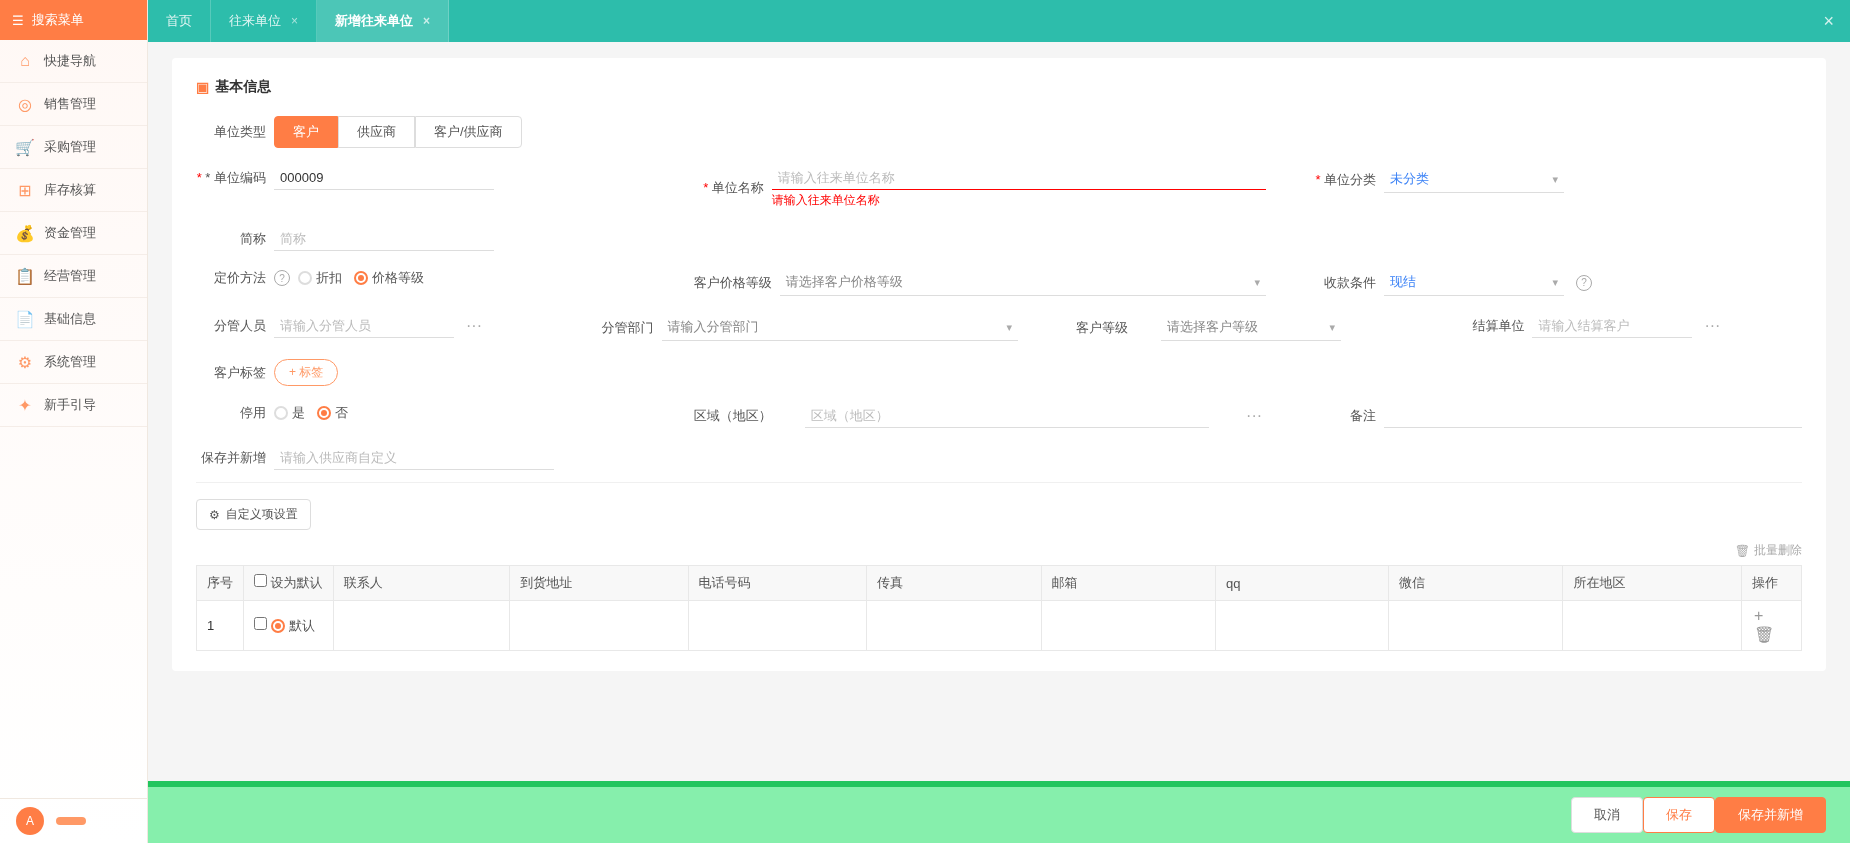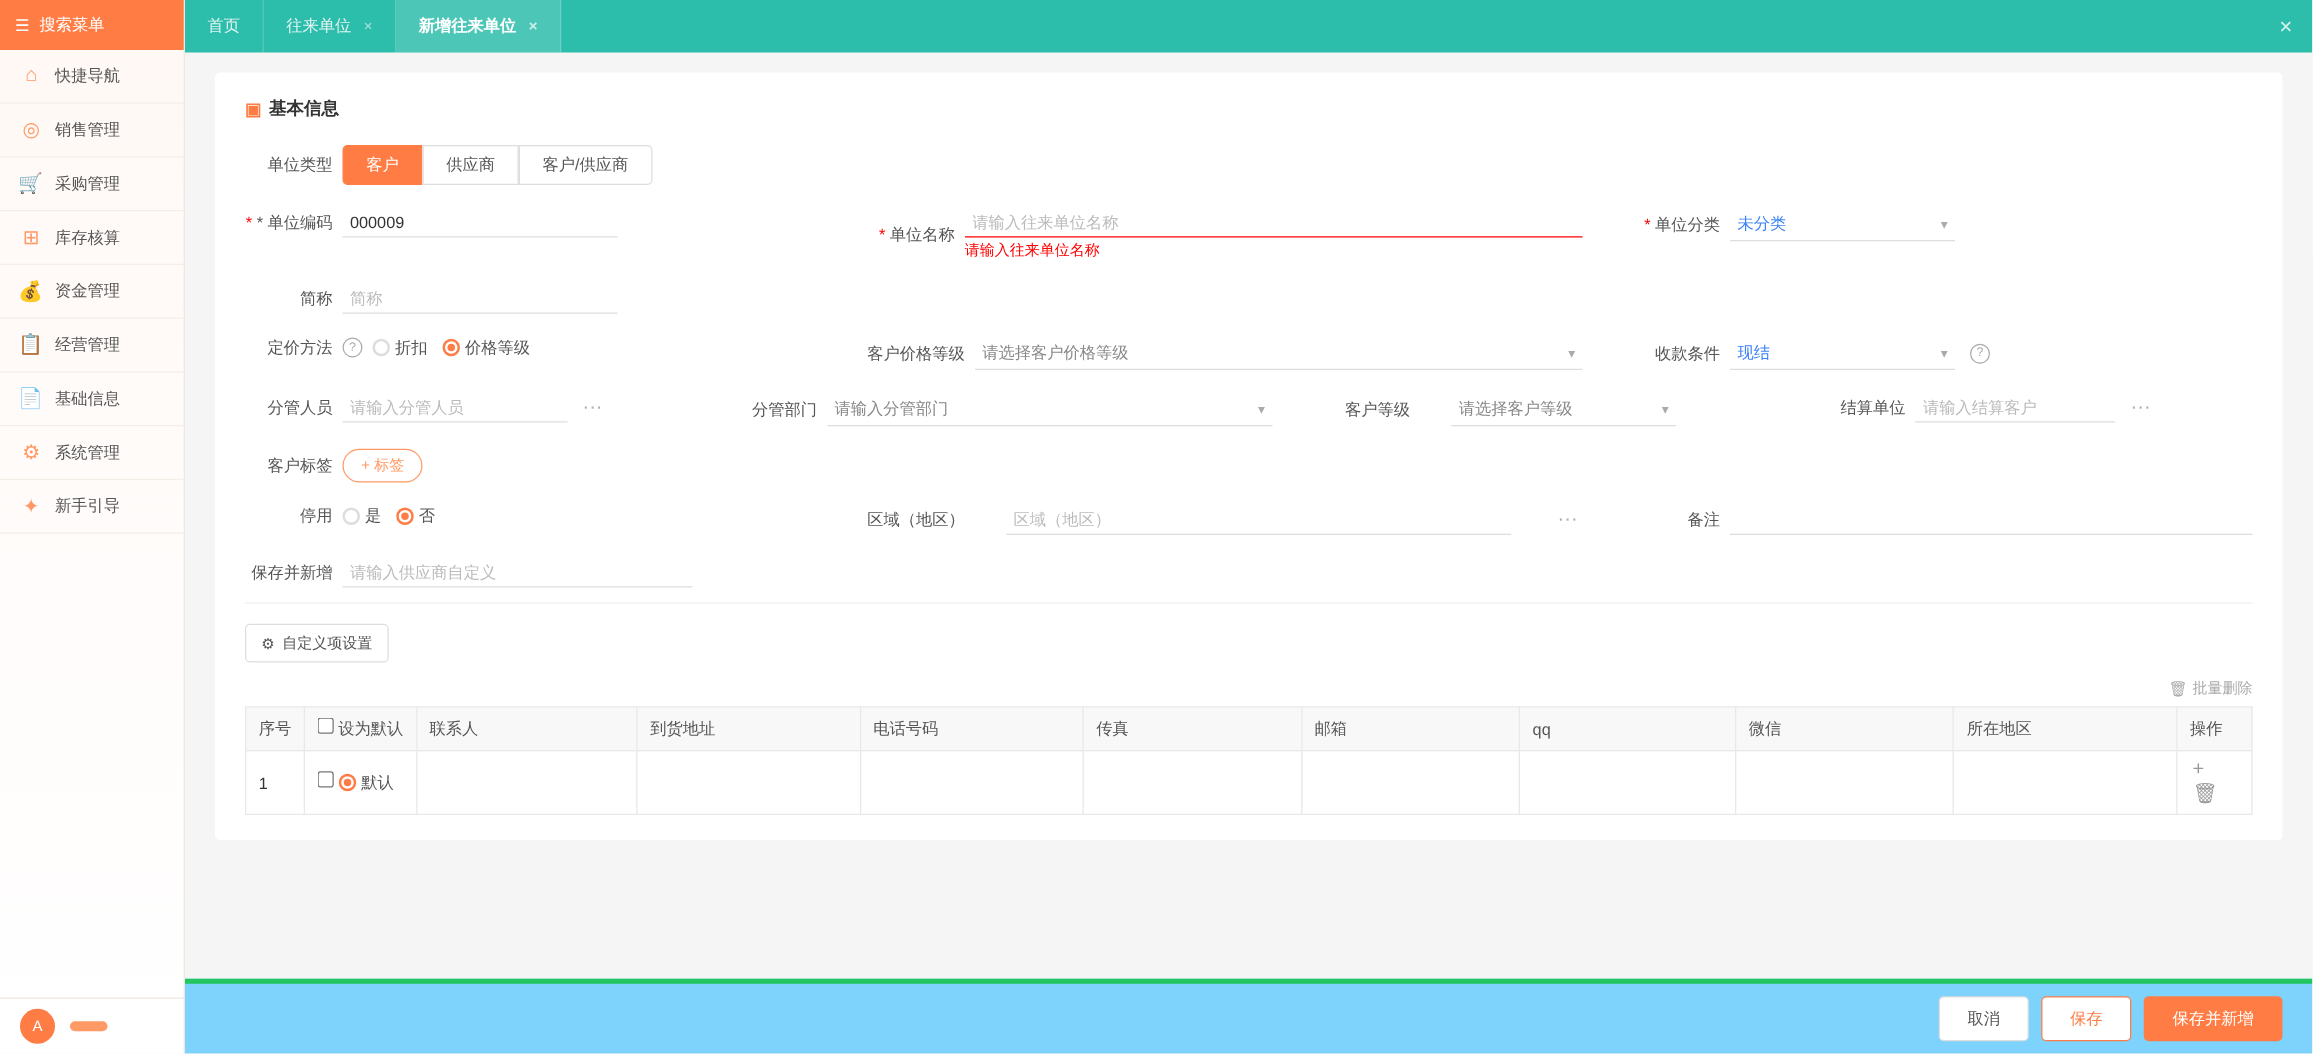--- a/index.html
+++ b/index.html
@@ -348,26 +348,25 @@
       background: none;
       border: none;
       cursor: pointer;
       color: #999;
       font-size: 16px;
       padding: 0 2px;
     }
 
     
     .footer-bar {
-      background: #7dd3fc;
-      border-top: 4px solid #22c55e;
+      background: #86efac;
+      border-top: 6px solid #22c55e;
       padding: 10px 24px;
       display: flex;
       justify-content: flex-end;
-      gap: 10px;
     }
     .btn {
       padding: 8px 22px;
       border-radius: 4px;
       font-size: 13px;
       cursor: pointer;
       border: 1px solid transparent;
     }
     .btn-default {
       background: white;

